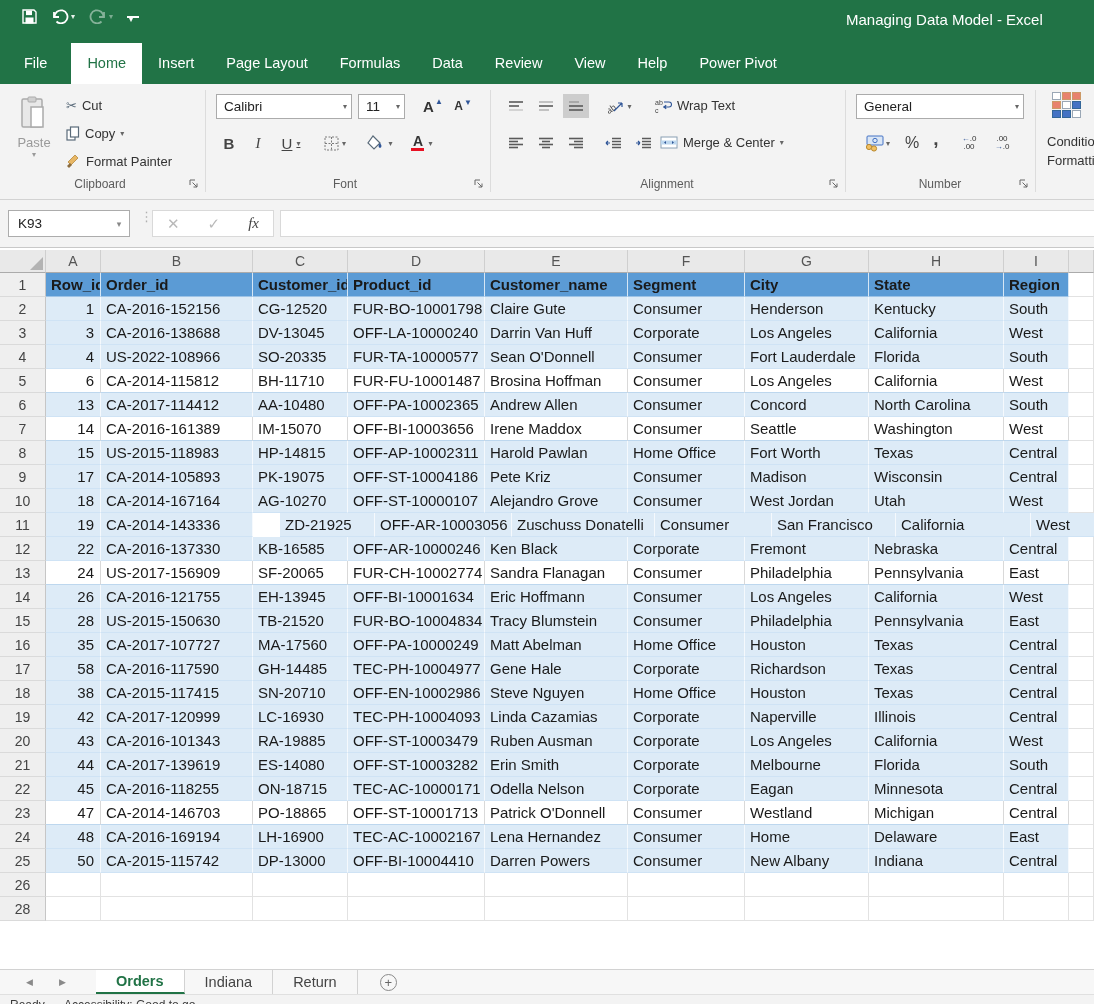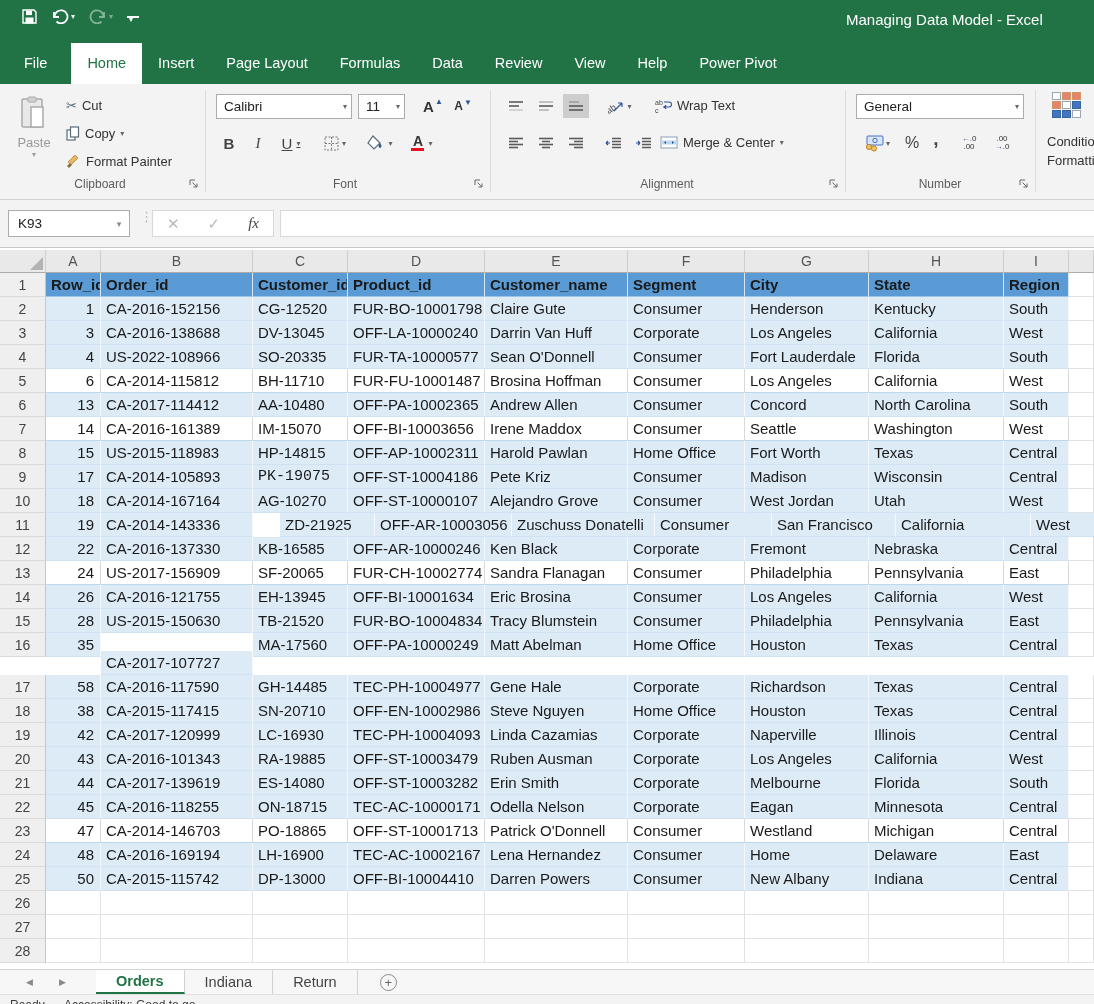--- a/index.html
+++ b/index.html
@@ -505,21 +505,21 @@
       <div class="cell band" style="width: 117px; flex: 0 0 117px;">Home Office</div>
       <div class="cell band" style="width: 124px; flex: 0 0 124px;">Fort Worth</div>
       <div class="cell band" style="width: 135px; flex: 0 0 135px;">Texas</div>
       <div class="cell band" style="width: 65px; flex: 0 0 65px;">Central</div>
       <div class="cell empty" style="width: 25px; flex: 0 0 25px;"></div>
     </div>
     <div class="grow">
       <div class="rnum" style="width: 46px; flex: 0 0 46px;">9</div>
       <div class="cell band num" style="width: 55px; flex: 0 0 55px;">17</div>
       <div class="cell band" style="width: 152px; flex: 0 0 152px;">CA-2014-105893</div>
-      <div class="cell band" style="width: 95px; flex: 0 0 95px; font-family: Liberation Mono, monospace;">PK-19075</div>
+      <div class="cell band" style="width: 95px; flex: 0 0 95px;">PK-19075</div>
       <div class="cell band" style="width: 137px; flex: 0 0 137px;">OFF-ST-10004186</div>
       <div class="cell band" style="width: 143px; flex: 0 0 143px;">Pete Kriz</div>
       <div class="cell band" style="width: 117px; flex: 0 0 117px;">Consumer</div>
       <div class="cell band" style="width: 124px; flex: 0 0 124px;">Madison</div>
       <div class="cell band" style="width: 135px; flex: 0 0 135px;">Wisconsin</div>
       <div class="cell band" style="width: 65px; flex: 0 0 65px;">Central</div>
       <div class="cell empty" style="width: 25px; flex: 0 0 25px;"></div>
     </div>
     <div class="grow">
       <div class="rnum" style="width: 46px; flex: 0 0 46px;">10</div>
@@ -572,21 +572,21 @@
       <div class="cell plain" style="width: 135px; flex: 0 0 135px;">Pennsylvania</div>
       <div class="cell plain" style="width: 65px; flex: 0 0 65px;">East</div>
       <div class="cell empty" style="width: 25px; flex: 0 0 25px;"></div>
     </div>
     <div class="grow">
       <div class="rnum" style="width: 46px; flex: 0 0 46px;">14</div>
       <div class="cell band num" style="width: 55px; flex: 0 0 55px;">26</div>
       <div class="cell band" style="width: 152px; flex: 0 0 152px;">CA-2016-121755</div>
       <div class="cell band" style="width: 95px; flex: 0 0 95px;">EH-13945</div>
       <div class="cell band" style="width: 137px; flex: 0 0 137px;">OFF-BI-10001634</div>
-      <div class="cell band" style="width: 143px; flex: 0 0 143px;">Eric Brosina</div>
+      <div class="cell band" style="width: 143px; flex: 0 0 143px;">Eric Hoffmann</div>
       <div class="cell band" style="width: 117px; flex: 0 0 117px;">Consumer</div>
       <div class="cell band" style="width: 124px; flex: 0 0 124px;">Los Angeles</div>
       <div class="cell band" style="width: 135px; flex: 0 0 135px;">California</div>
       <div class="cell band" style="width: 65px; flex: 0 0 65px;">West</div>
       <div class="cell empty" style="width: 25px; flex: 0 0 25px;"></div>
     </div>
     <div class="grow">
       <div class="rnum" style="width: 46px; flex: 0 0 46px;">15</div>
       <div class="cell band num" style="width: 55px; flex: 0 0 55px;">28</div>
       <div class="cell band" style="width: 152px; flex: 0 0 152px;">US-2015-150630</div>
@@ -595,21 +595,21 @@
       <div class="cell band" style="width: 143px; flex: 0 0 143px;">Tracy Blumstein</div>
       <div class="cell band" style="width: 117px; flex: 0 0 117px;">Consumer</div>
       <div class="cell band" style="width: 124px; flex: 0 0 124px;">Philadelphia</div>
       <div class="cell band" style="width: 135px; flex: 0 0 135px;">Pennsylvania</div>
       <div class="cell band" style="width: 65px; flex: 0 0 65px;">East</div>
       <div class="cell empty" style="width: 25px; flex: 0 0 25px;"></div>
     </div>
     <div class="grow">
       <div class="rnum" style="width: 46px; flex: 0 0 46px;">16</div>
       <div class="cell band num" style="width: 55px; flex: 0 0 55px;">35</div>
-      <div class="cell band" style="width: 152px; flex: 0 0 152px; margin-top: 18px;">CA-2017-107727</div>
+      <div class="cell band" style="width: 152px; flex: 0 0 152px;">CA-2017-107727</div>
       <div class="cell band" style="width: 95px; flex: 0 0 95px;">MA-17560</div>
       <div class="cell band" style="width: 137px; flex: 0 0 137px;">OFF-PA-10000249</div>
       <div class="cell band" style="width: 143px; flex: 0 0 143px;">Matt Abelman</div>
       <div class="cell band" style="width: 117px; flex: 0 0 117px;">Home Office</div>
       <div class="cell band" style="width: 124px; flex: 0 0 124px;">Houston</div>
       <div class="cell band" style="width: 135px; flex: 0 0 135px;">Texas</div>
       <div class="cell band" style="width: 65px; flex: 0 0 65px;">Central</div>
       <div class="cell empty" style="width: 25px; flex: 0 0 25px;"></div>
     </div>
     <div class="grow">
@@ -736,33 +736,20 @@
       <div class="cell empty" style="width: 95px; flex: 0 0 95px;"></div>
       <div class="cell empty" style="width: 137px; flex: 0 0 137px;"></div>
       <div class="cell empty" style="width: 143px; flex: 0 0 143px;"></div>
       <div class="cell empty" style="width: 117px; flex: 0 0 117px;"></div>
       <div class="cell empty" style="width: 124px; flex: 0 0 124px;"></div>
       <div class="cell empty" style="width: 135px; flex: 0 0 135px;"></div>
       <div class="cell empty" style="width: 65px; flex: 0 0 65px;"></div>
       <div class="cell empty" style="width: 25px; flex: 0 0 25px;"></div>
     </div>
     <div class="grow">
-      <div class="rnum" style="width: 46px; flex: 0 0 46px;">27</div>
-      <div class="cell empty" style="width: 55px; flex: 0 0 55px;"></div>
-      <div class="cell empty" style="width: 152px; flex: 0 0 152px;"></div>
-      <div class="cell empty" style="width: 95px; flex: 0 0 95px;"></div>
-      <div class="cell empty" style="width: 137px; flex: 0 0 137px;"></div>
-      <div class="cell empty" style="width: 143px; flex: 0 0 143px;"></div>
-      <div class="cell empty" style="width: 117px; flex: 0 0 117px;"></div>
-      <div class="cell empty" style="width: 124px; flex: 0 0 124px;"></div>
-      <div class="cell empty" style="width: 135px; flex: 0 0 135px;"></div>
-      <div class="cell empty" style="width: 65px; flex: 0 0 65px;"></div>
-      <div class="cell empty" style="width: 25px; flex: 0 0 25px;"></div>
-    </div>
-    <div class="grow">
       <div class="rnum" style="width: 46px; flex: 0 0 46px;">28</div>
       <div class="cell empty" style="width: 55px; flex: 0 0 55px;"></div>
       <div class="cell empty" style="width: 152px; flex: 0 0 152px;"></div>
       <div class="cell empty" style="width: 95px; flex: 0 0 95px;"></div>
       <div class="cell empty" style="width: 137px; flex: 0 0 137px;"></div>
       <div class="cell empty" style="width: 143px; flex: 0 0 143px;"></div>
       <div class="cell empty" style="width: 117px; flex: 0 0 117px;"></div>
       <div class="cell empty" style="width: 124px; flex: 0 0 124px;"></div>
       <div class="cell empty" style="width: 135px; flex: 0 0 135px;"></div>
       <div class="cell empty" style="width: 65px; flex: 0 0 65px;"></div>

